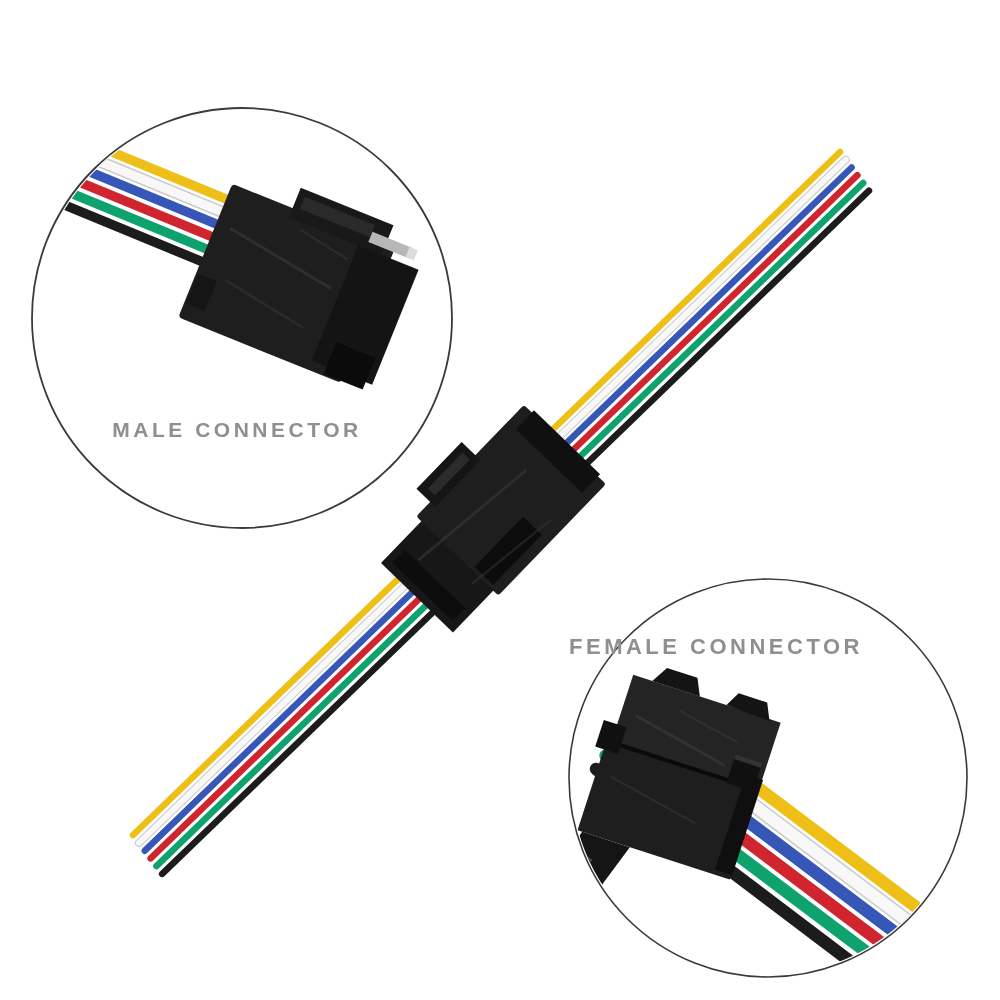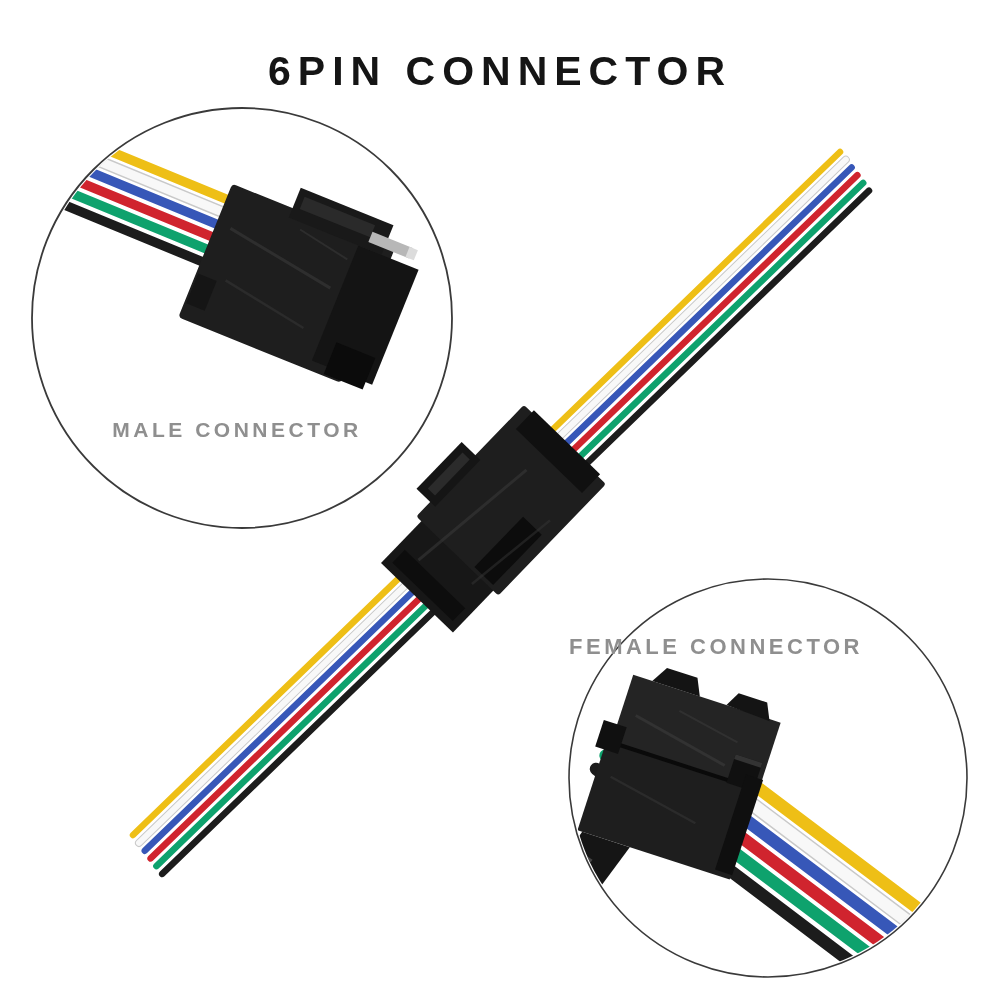--- a/index.html
+++ b/index.html
@@ -38,21 +38,20 @@
     letter-spacing: 3.5px;
   }
   .inset-label.male { font-size: 21px; }
   .inset-label.female { font-size: 22px; }
 </style>
 </head>
 <body>
 
 <div class="stage">
 
-  <div class="title" style="color: rgb(21, 21, 21);">6PIN CONNECTOR</div>
 
   <svg class="art" width="1000" height="1000" viewBox="0 0 1000 1000">
     <defs>
       <clipPath id="maleClip">
           <circle cx="242" cy="318" r="208"></circle>
         </clipPath>
       <clipPath id="femaleClip">
           <circle cx="768" cy="778" r="197"></circle>
         </clipPath>
     </defs>

